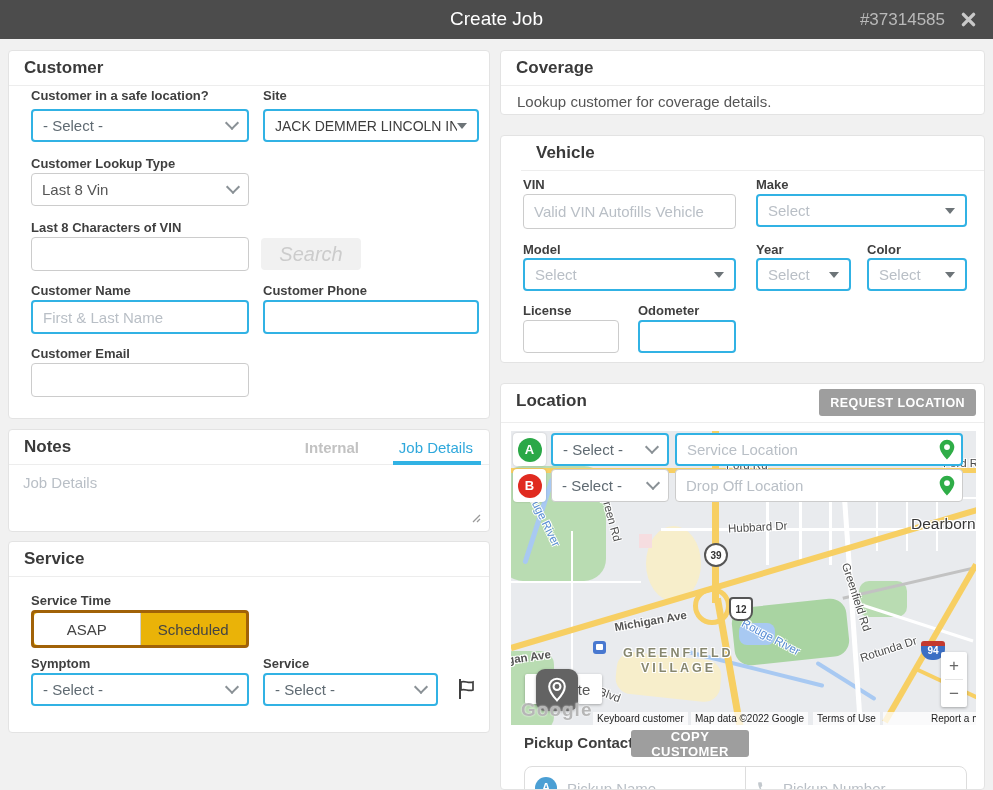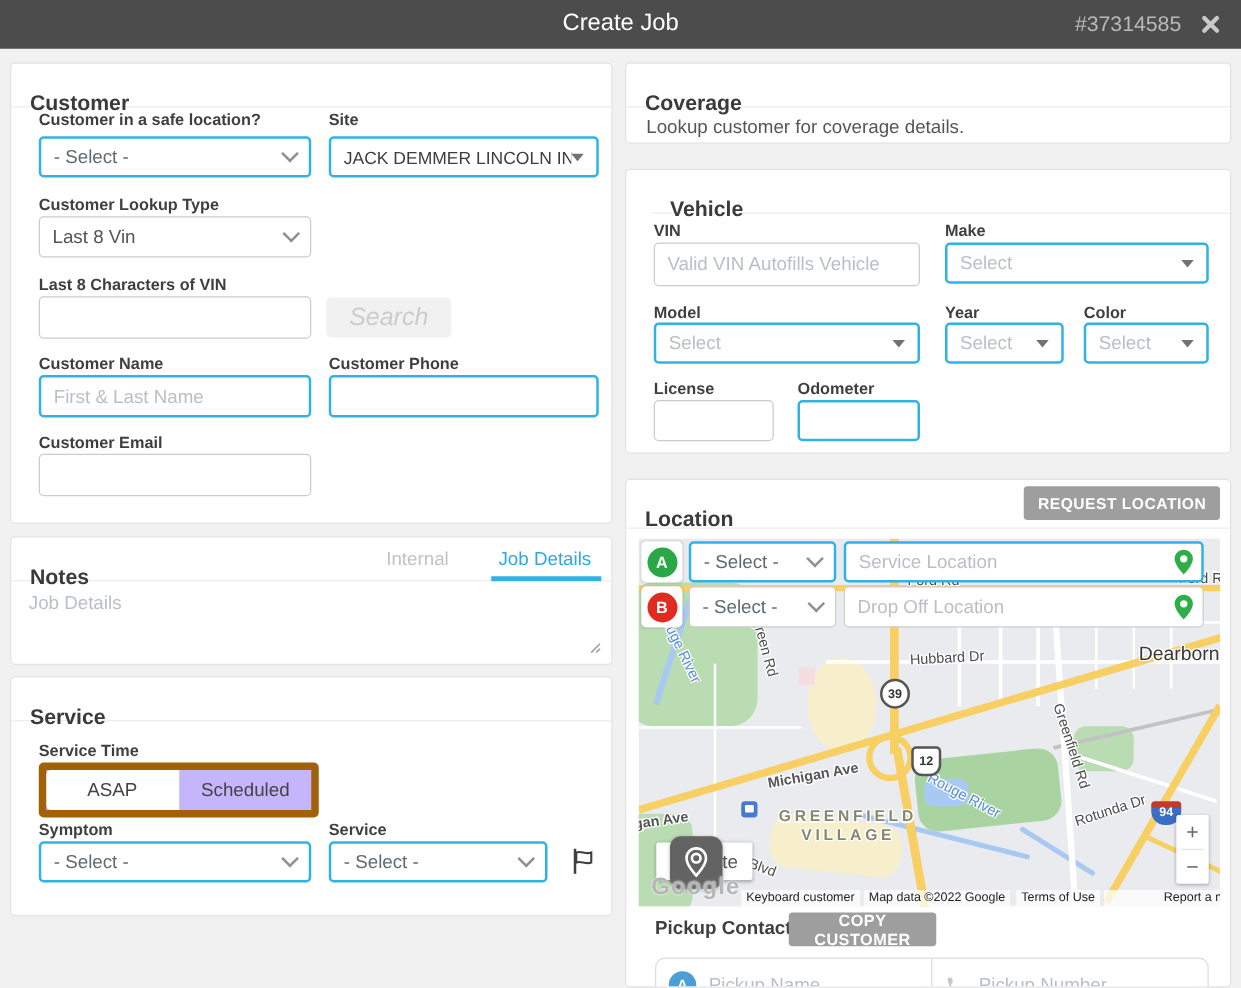--- a/index.html
+++ b/index.html
@@ -6,21 +6,21 @@
     font-family:"Liberation Sans","DejaVu Sans",sans-serif;background:#f1f1f1;}
   .abs{position:absolute;}
   
   .topbar{position:absolute;left:0;top:0;width:993px;height:39px;background:#4c4c4c;}
   .topbar .title{position:absolute;left:0;right:0;top:8px;text-align:center;color:#fff;font-size:19px;}
   .topbar .jobnum{position:absolute;right:48px;top:10px;color:#b9b9b9;font-size:17px;}
   .topbar .closex{position:absolute;right:16px;top:11px;width:17px;height:17px;cursor:pointer;}
   
   .card{position:absolute;background:#fff;border:1px solid #e3e3e3;border-radius:4px;box-sizing:border-box;}
   .card-h{position:relative;height:34px;border-bottom:1px solid #ededed;}
-  .card-h .ct{position:absolute;left:15px;top:7px;font-size:17px;font-weight:bold;color:#3a3a3a;margin-top:15px;}
+  .card-h .ct{position:absolute;left:15px;top:7px;font-size:17px;font-weight:bold;color:#3a3a3a;}
   .lbl{position:absolute;font-size:13px;font-weight:bold;color:#3f3f3f;white-space:nowrap;}
   .inp{position:absolute;background:#fff;border:1px solid #cccccc;border-radius:4px;
        font-size:15px;color:#444;padding:0 10px;box-sizing:border-box;outline:none;
        font-family:"Liberation Sans",sans-serif;}
   .inp::placeholder{color:#b9bfc6;}
   .cyb{border:2px solid #31b2e4 !important;}
   .sel{position:absolute;display:flex;align-items:center;justify-content:space-between;
        background:#fff;border:1px solid #cccccc;border-radius:4px;font-size:15px;color:#5f6a72;
        padding:0 10px;box-sizing:border-box;cursor:pointer;}
   .sel .txt{overflow:hidden;white-space:nowrap;}
@@ -33,21 +33,21 @@
         letter-spacing:.4px;display:flex;align-items:center;justify-content:center;cursor:pointer;
         font-family:"Liberation Sans",sans-serif;}
   .searchbtn{position:absolute;background:#f1f1f1;color:#ccცc;color:#cccccc;border:none;border-radius:4px;
         font-size:20px;display:flex;align-items:center;justify-content:center;font-style:italic;}
   
   .tab{position:absolute;font-size:15px;cursor:pointer;}
   .ta{position:absolute;border:none;resize:none;outline:none;font-size:15px;color:#444;
       font-family:"Liberation Sans",sans-serif;}
   .ta::placeholder{color:#b9bfc6;}
   
-  .tgl{position:absolute;display:flex;border:6px solid #a16207;border-radius:4px;overflow:hidden;background:#c4b5fd;}
+  .tgl{position:absolute;display:flex;border:3px solid #a16207;border-radius:4px;overflow:hidden;background:#eab308;}
   .tgl .opt{flex:1;display:flex;align-items:center;justify-content:center;font-size:15px;color:#444;cursor:pointer;}
   .tgl .on{background:#fff;border-right:1px solid #cfcfcf;border-radius:4px 0 0 4px;}
   
   .map{position:absolute;background:#e9ebee;overflow:hidden;cursor:grab;}
   .ml{position:absolute;font-size:11.5px;color:#4c4c4c;white-space:nowrap;
       text-shadow:1px 1px 0 #fff,-1px -1px 0 #fff,1px -1px 0 #fff,-1px 1px 0 #fff;}
   .mw{color:#5a8ed6;}
   .patch{position:absolute;}
   .road{position:absolute;background:#f7cf63;}
   .wroad{position:absolute;background:#ffffff;}
@@ -103,21 +103,21 @@
   <input class="inp cyb" style="left: 22px; top: 249px; width: 218px; height: 34px;" placeholder="First &amp; Last Name">
   <span class="lbl" style="left:254px;top:232px;">Customer Phone</span>
   <input class="inp cyb" style="left: 254px; top: 249px; width: 216px; height: 34px;">
   <span class="lbl" style="left:22px;top:295px;">Customer Email</span>
   <input class="inp" style="left: 22px; top: 312px; width: 218px; height: 34px;">
 </div>
 
 <div class="card" style="left:8px;top:429px;width:482px;height:103px;">
   <div class="card-h">
     <span class="ct">Notes</span>
-    <span class="tab" style="right:130px;top:9px;color:#c2c2c2;">Internal</span>
+    <span class="tab" style="right:130px;top:9px;color:#c2c2c2;font-weight:bold;">Internal</span>
     <span class="tab" style="right:16px;top:9px;color:#2fa8dc;">Job Details</span>
     <span class="abs" style="right:8px;top:31px;width:88px;height:4px;background:#31b2e4;"></span>
   </div>
   <textarea class="ta" style="left: 12px; top: 42px; width: 450px; height: 48px;" placeholder="Job Details"></textarea>
   <svg class="abs" style="right:8px;bottom:8px;" width="10" height="10" viewBox="0 0 10 10">
     <path d="M2 9 L9 2 M6 9 L9 6" stroke="#9a9a9a" stroke-width="1.3"></path>
   </svg>
 </div>
 
 <div class="card" style="left:8px;top:541px;width:482px;height:192px;">

